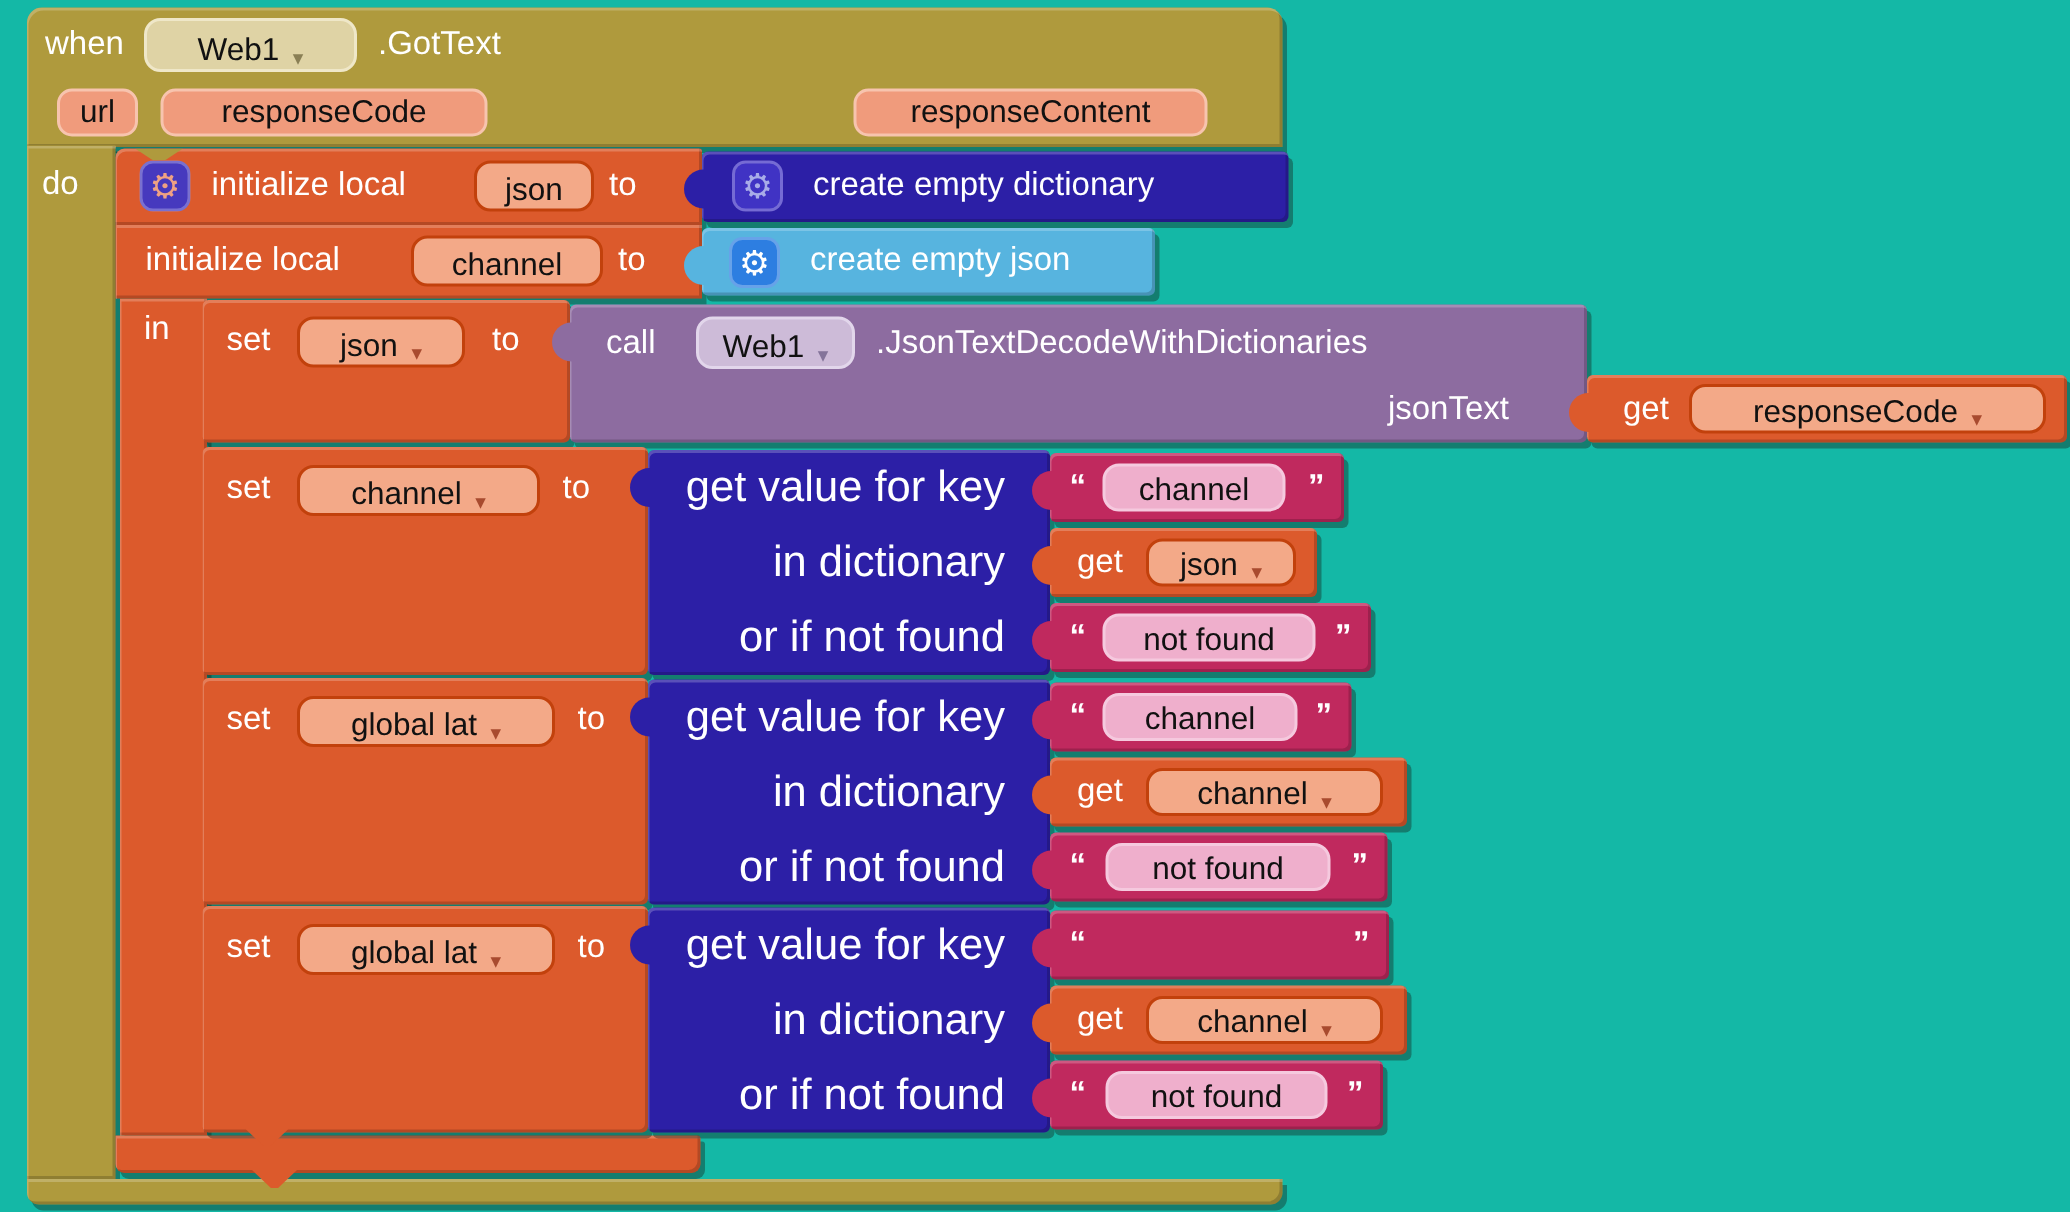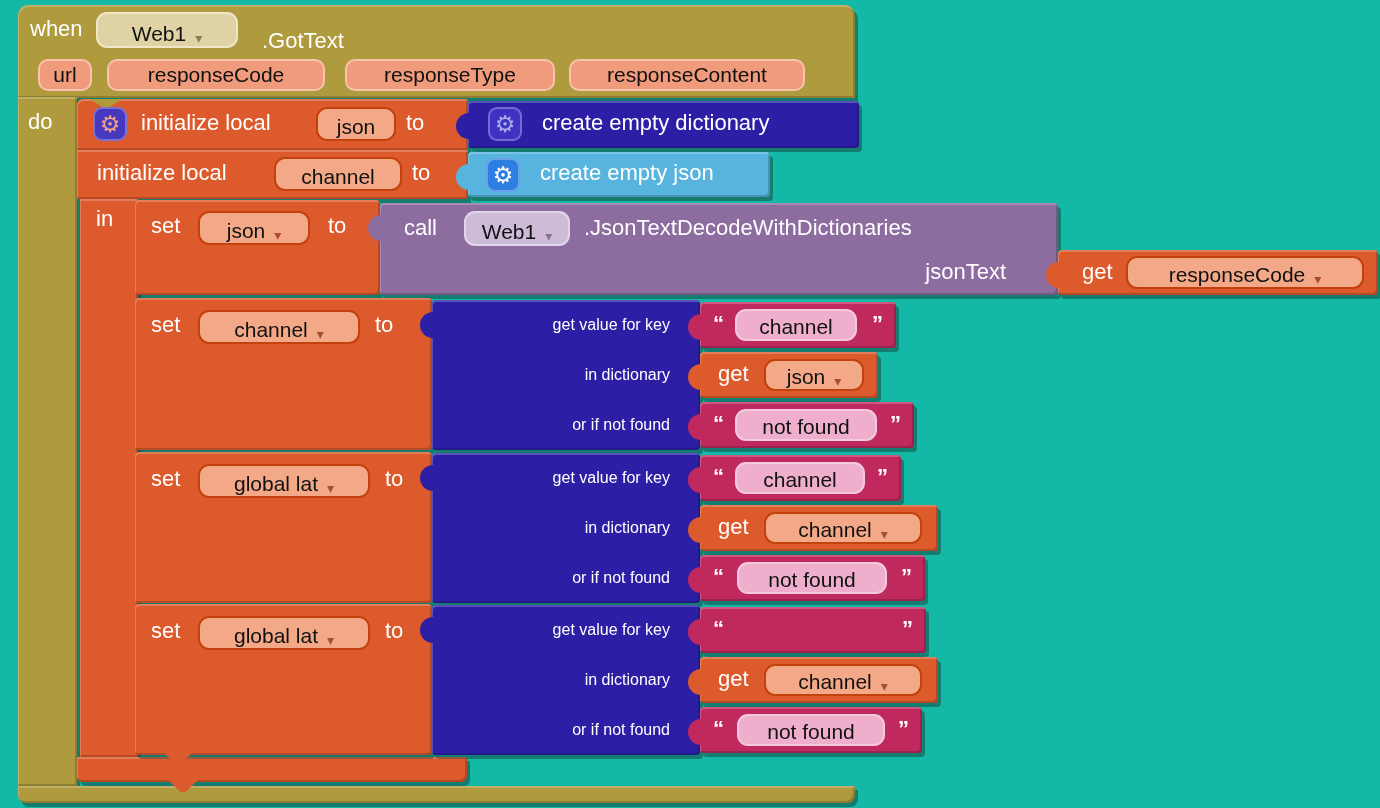--- a/index.html
+++ b/index.html
@@ -42,46 +42,43 @@
   .gear{
     position:absolute; width:34px; height:34px; border-radius:9px;
     display:flex; align-items:center; justify-content:center;
     font-size:23px; border:2px solid rgba(255,255,255,.28); box-sizing:border-box;
   }
   .plug::before{
     content:""; position:absolute; left:-12px; top:12px; width:14px; height:26px;
     background:inherit; border-radius:14px 0 0 14px;
   }
   .dictlabels{position:absolute; right:30px; top:0; text-align:right; color:#fff;
-    font-size:16px; line-height:50px; white-space:nowrap;}
+    font-size:29px; line-height:50px; white-space:nowrap;}
   .dictlabels span{display:block;}
   .quote{position:absolute; color:#fff; font-size:22px; font-weight:bold; top:9px;}
   .notch{position:absolute;}
 </style>
 </head>
 <body>
 
 <div id="canvas">
 
   <div class="blk gold" style="left:18px;top:5px;width:837px;height:93px;border-radius:10px 10px 0 0;">
     <span class="lbl" style="left:12px;top:11px;">when</span>
     <div class="fld beige" style="left:78px;top:7px;width:142px;height:36px;">
       <span>Web1</span>
       <span class="arrow">▾</span>
     </div>
-    <span class="lbl" style="left:234px;top:23px;margin-left:10px;">.GotText</span>
+    <span class="lbl" style="left:234px;top:11px;">.GotText</span>
 
     <div class="pillparam" style="left:20px;top:54px;width:54px;height:32px;">
         <span>url</span>
       </div>
     <div class="pillparam" style="left:89px;top:54px;width:218px;height:32px;">
         <span>responseCode</span>
-      </div>
-    <div class="pillparam" style="left:327px;top:54px;width:210px;height:32px;">
-        <span>responseType</span>
       </div>
     <div class="pillparam" style="left:551px;top:54px;width:236px;height:32px;">
         <span>responseContent</span>
       </div>
   </div>
 
   <div class="blk gold" style="left:18px;top:97px;width:59px;height:689px;border-radius:0;">
     <span class="lbl" style="left:10px;top:12px;">do</span>
   </div>
 

